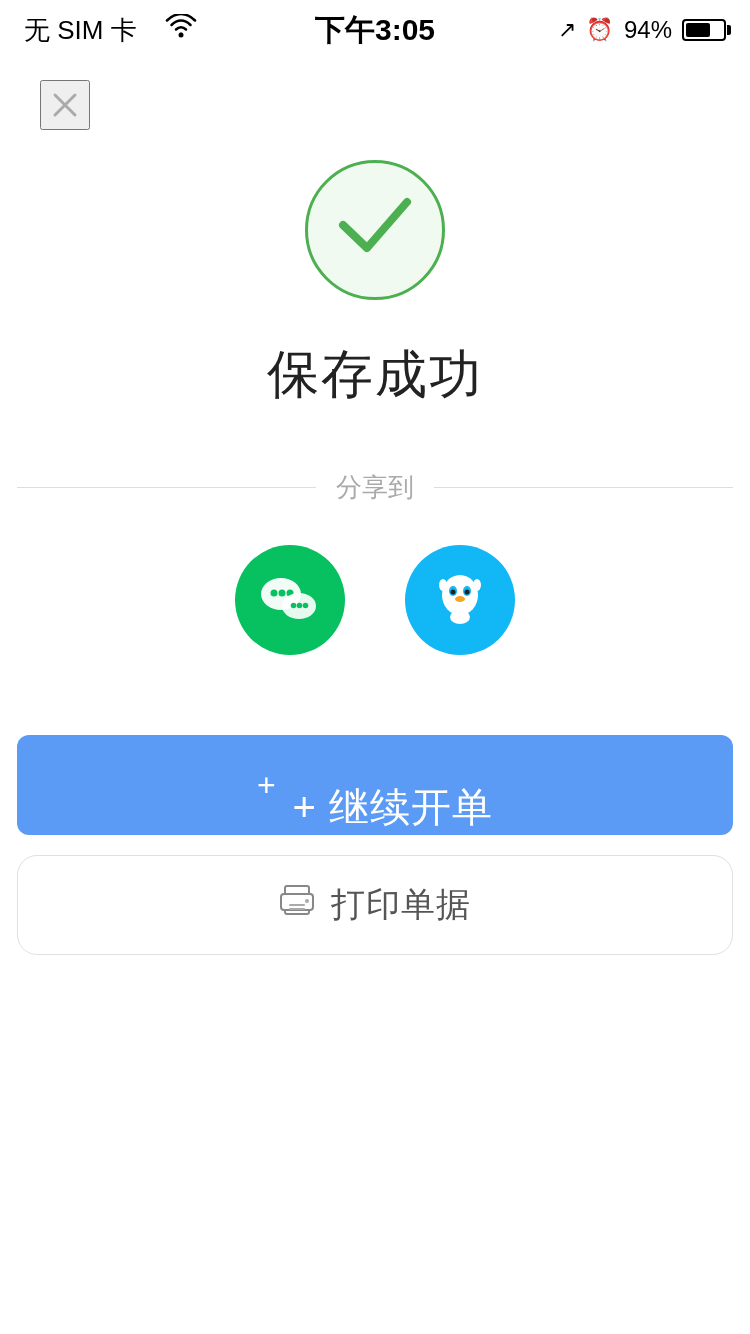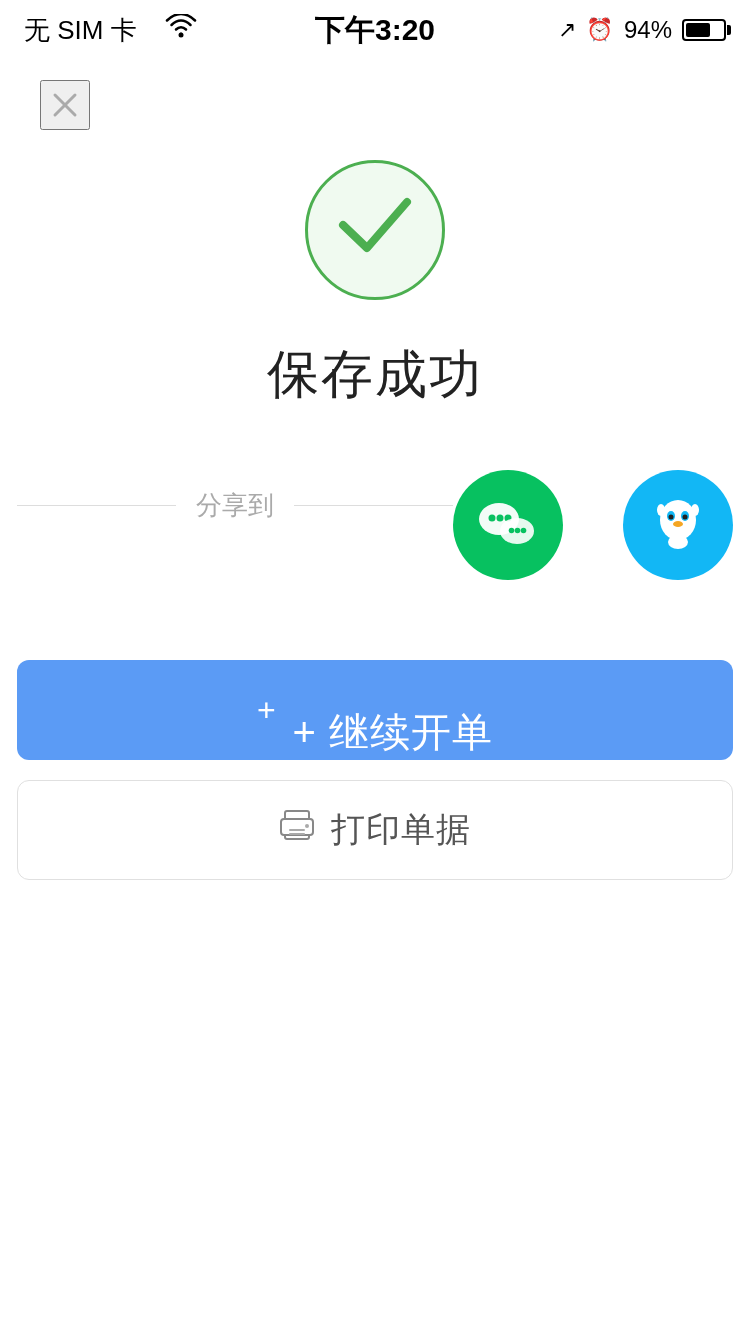--- a/index.html
+++ b/index.html
@@ -143,21 +143,21 @@
       font-weight: 500;
       color: #222;
       margin-bottom: 60px;
       letter-spacing: 2px;
     }
 
     
     .share-section {
       width: 100%;
       display: flex;
-      flex-direction: row;
+      flex-direction: column;
       align-items: center;
       margin-bottom: 60px;
     }
 
     .share-divider {
       width: 100%;
       display: flex;
       align-items: center;
       gap: 20px;
       margin-bottom: 40px;
@@ -228,21 +228,21 @@
       justify-content: center;
       gap: 16px;
       letter-spacing: 1px;
     }
 
     .btn-secondary {
       width: 100%;
       height: 100px;
       background: #ffffff;
       border: 1px solid #e0e0e0;
-      border-radius: 12px;
+      border-radius: 20px;
       font-size: 34px;
       color: #555;
       cursor: pointer;
       display: flex;
       align-items: center;
       justify-content: center;
       gap: 16px;
       letter-spacing: 1px;
     }
 
@@ -259,21 +259,21 @@
     <span>
       <svg width="32" height="26" viewBox="0 0 32 26" fill="none">
         <path d="M16 20 C16 20, 16 20, 16 20" stroke="#000" stroke-width="3" stroke-linecap="round"></path>
         <path d="M11 15.5 C12.5 14, 14.2 13.2, 16 13.2 C17.8 13.2, 19.5 14, 21 15.5" stroke="#000" stroke-width="2.5" stroke-linecap="round" fill="none"></path>
         <path d="M6.5 11 C9.5 8, 12.6 6.5, 16 6.5 C19.4 6.5, 22.5 8, 25.5 11" stroke="#000" stroke-width="2.5" stroke-linecap="round" fill="none"></path>
         <path d="M2 6.5 C6.5 2, 11 0, 16 0 C21 0, 25.5 2, 30 6.5" stroke="#000" stroke-width="2.5" stroke-linecap="round" fill="none"></path>
         <circle cx="16" cy="21" r="2.5" fill="#000"></circle>
       </svg>
     </span>
   </div>
-  <div class="status-center">下午3:20</div>
+  <div class="status-center">下午3:05</div>
   <div class="status-right">
     <span style="font-size:22px;">↗</span>
     <span style="font-size:22px;">⏰</span>
     <span style="font-size:24px;">94%</span>
     <div class="battery-container">
       <div class="battery-bar">
         <div class="battery-fill"></div>
       </div>
     </div>
   </div>

